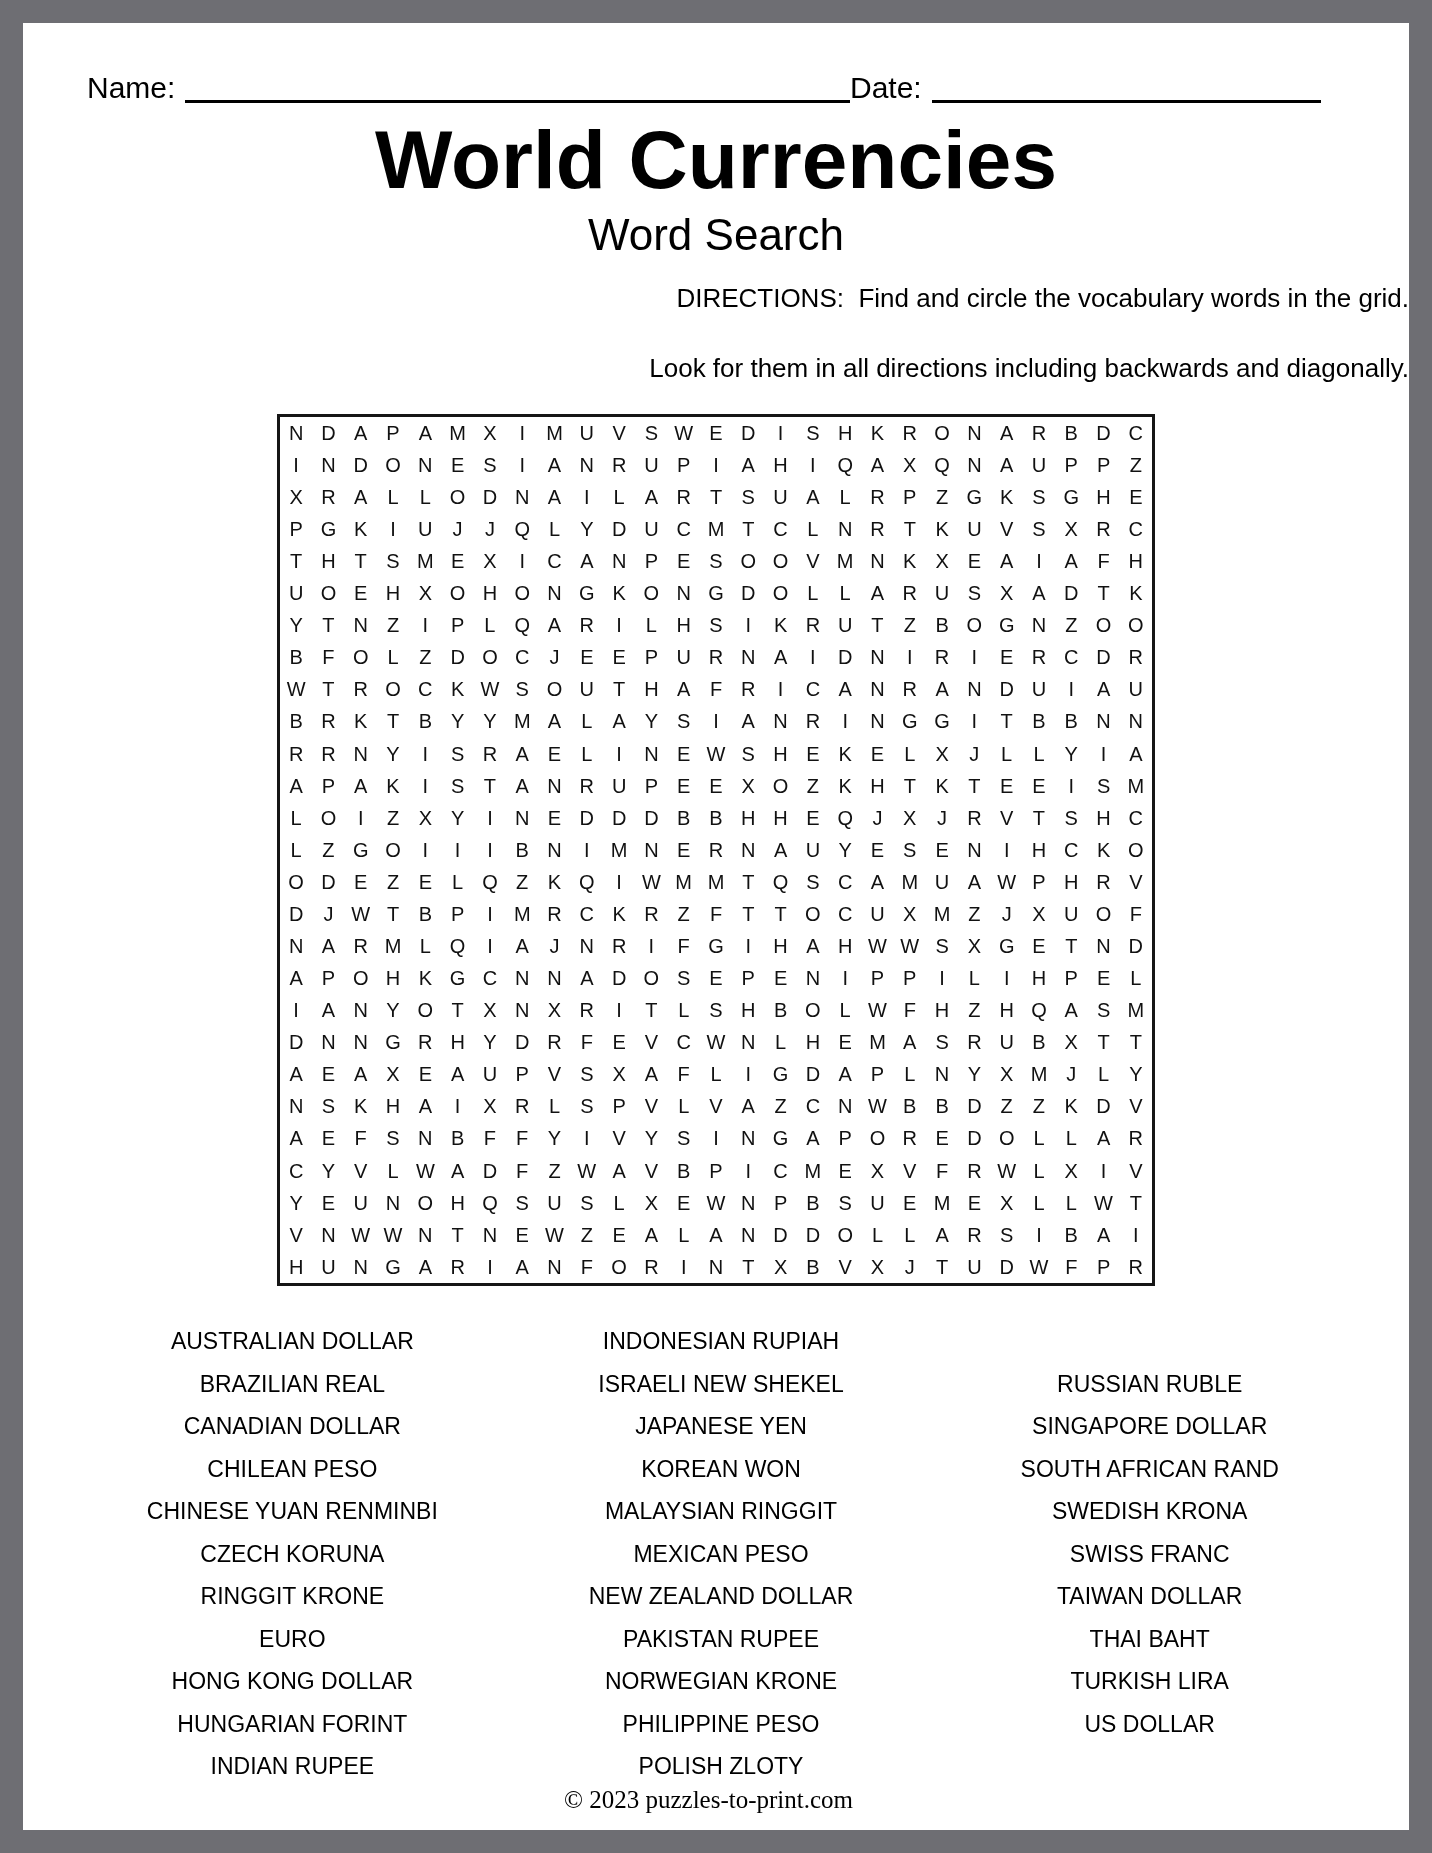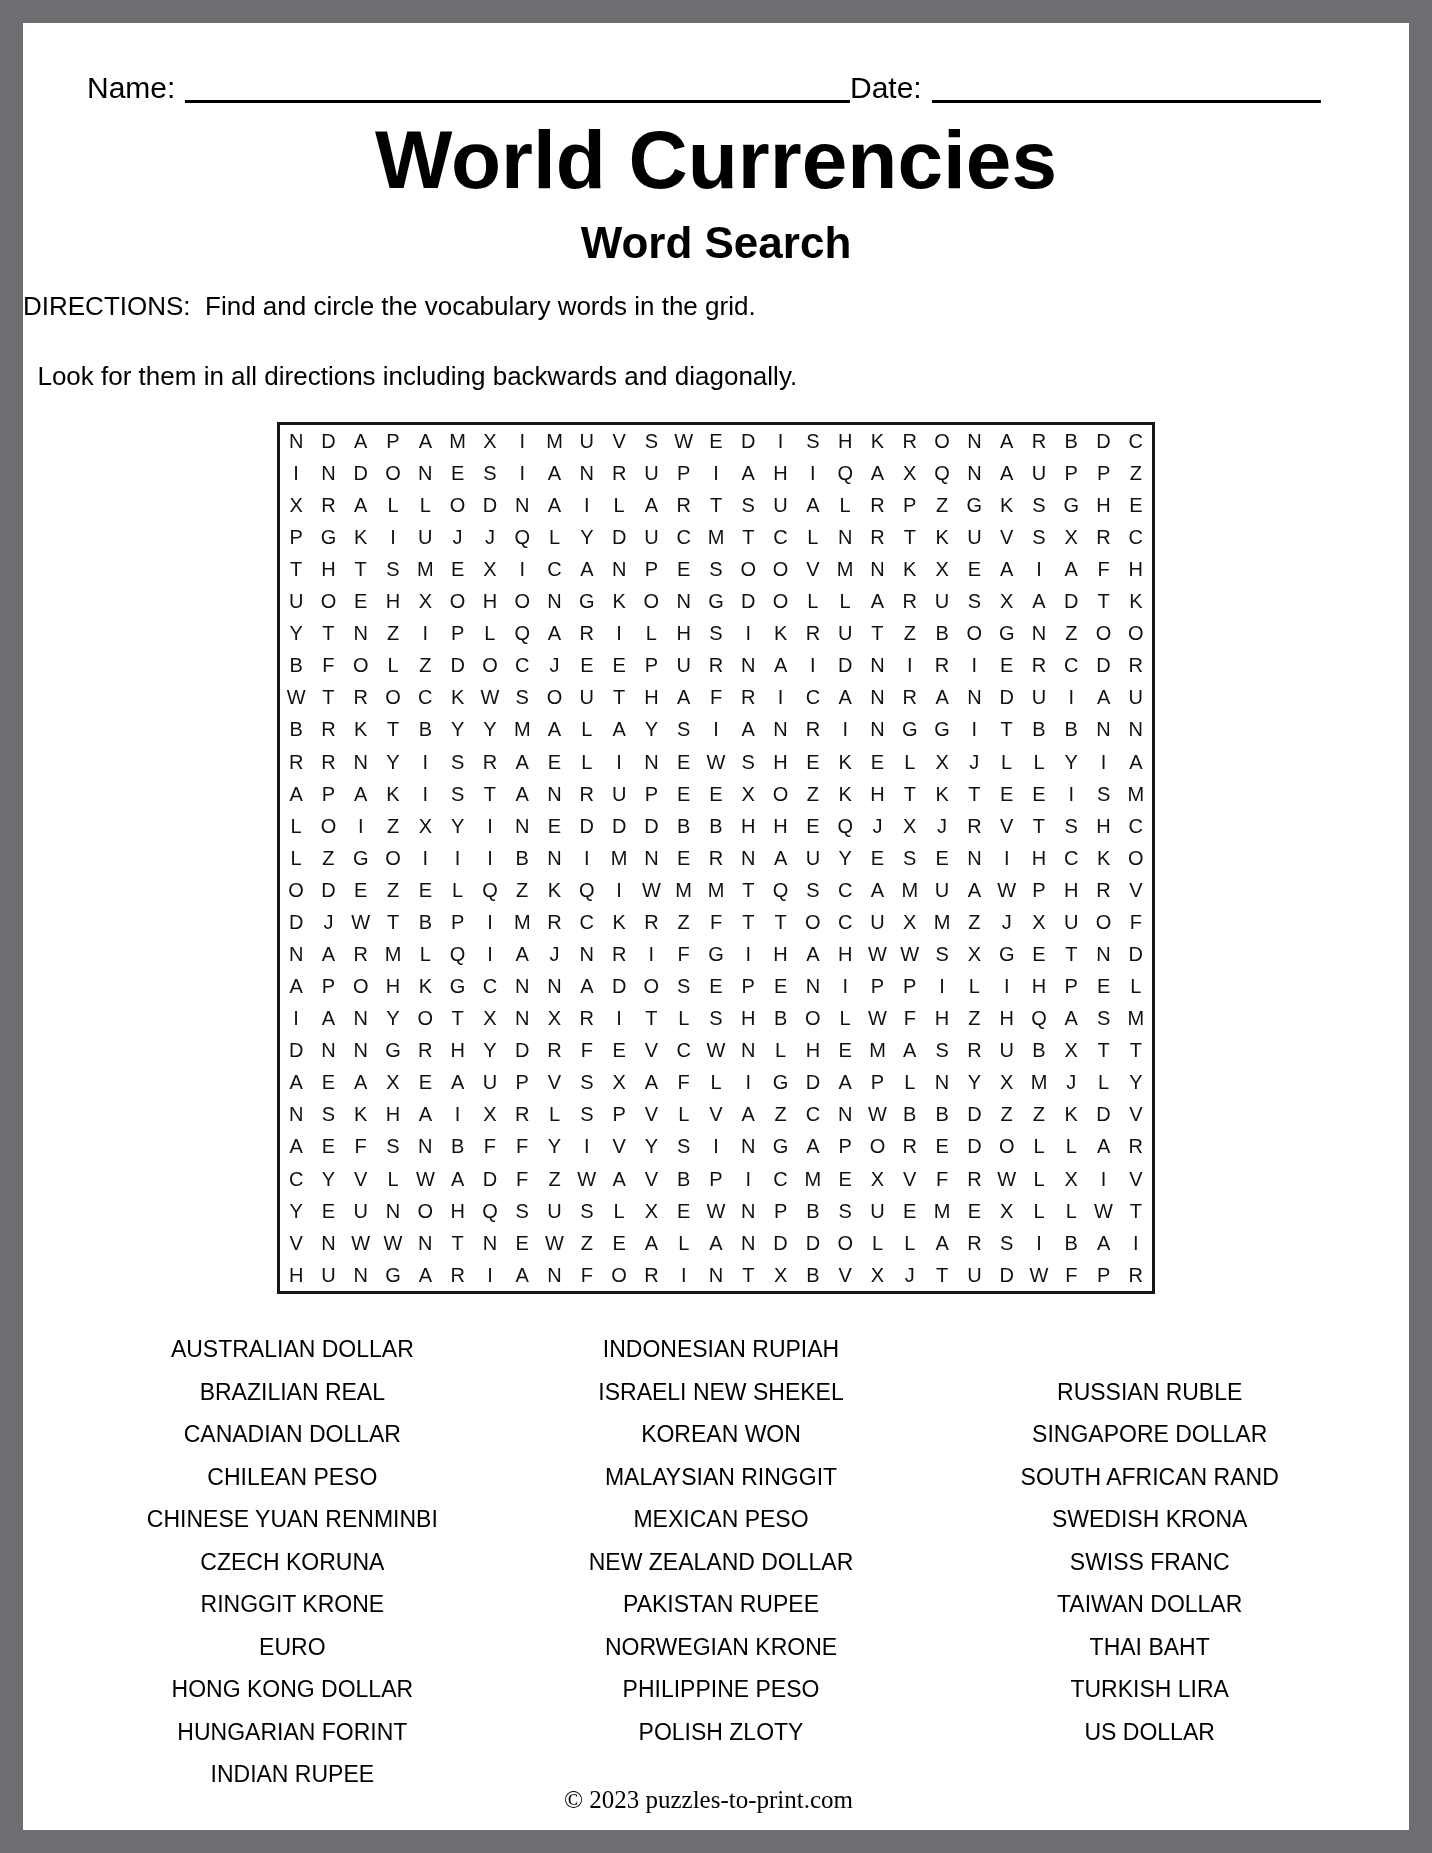--- a/index.html
+++ b/index.html
@@ -42,26 +42,26 @@
     font-size: 82px;
     font-weight: bold;
     letter-spacing: 0px;
     margin-top: 16px;
     line-height: 1.0;
     font-family: Liberation Sans, sans-serif;
   }
   .subtitle {
     text-align: center;
     font-size: 44px;
-    font-weight: 700;
-    margin-top: 20px;
+    font-weight: 400;
+    margin-top: 12px;
     line-height: 1.0;
   }
   .directions {
-    text-align: left;
+    text-align: right;
     font-size: 26px;
     line-height: 1.35;
     margin-top: 24px;
     white-space: pre-wrap;
   }
   
   .grid-box {
     width: 878px;
     height: 872px;
     margin: 28px auto 0 auto;
@@ -869,20 +869,21 @@
         <li>CZECH KORUNA</li>
         <li>RINGGIT KRONE</li>
         <li>EURO</li>
         <li>HONG KONG DOLLAR</li>
         <li>HUNGARIAN FORINT</li>
         <li>INDIAN RUPEE</li>
       </ul>
     <ul class="word-col">
         <li>INDONESIAN RUPIAH</li>
         <li>ISRAELI NEW SHEKEL</li>
+        <li>JAPANESE YEN</li>
         <li>KOREAN WON</li>
         <li>MALAYSIAN RINGGIT</li>
         <li>MEXICAN PESO</li>
         <li>NEW ZEALAND DOLLAR</li>
         <li>PAKISTAN RUPEE</li>
         <li>NORWEGIAN KRONE</li>
         <li>PHILIPPINE PESO</li>
         <li>POLISH ZLOTY</li>
       </ul>
     <ul class="word-col offset">

